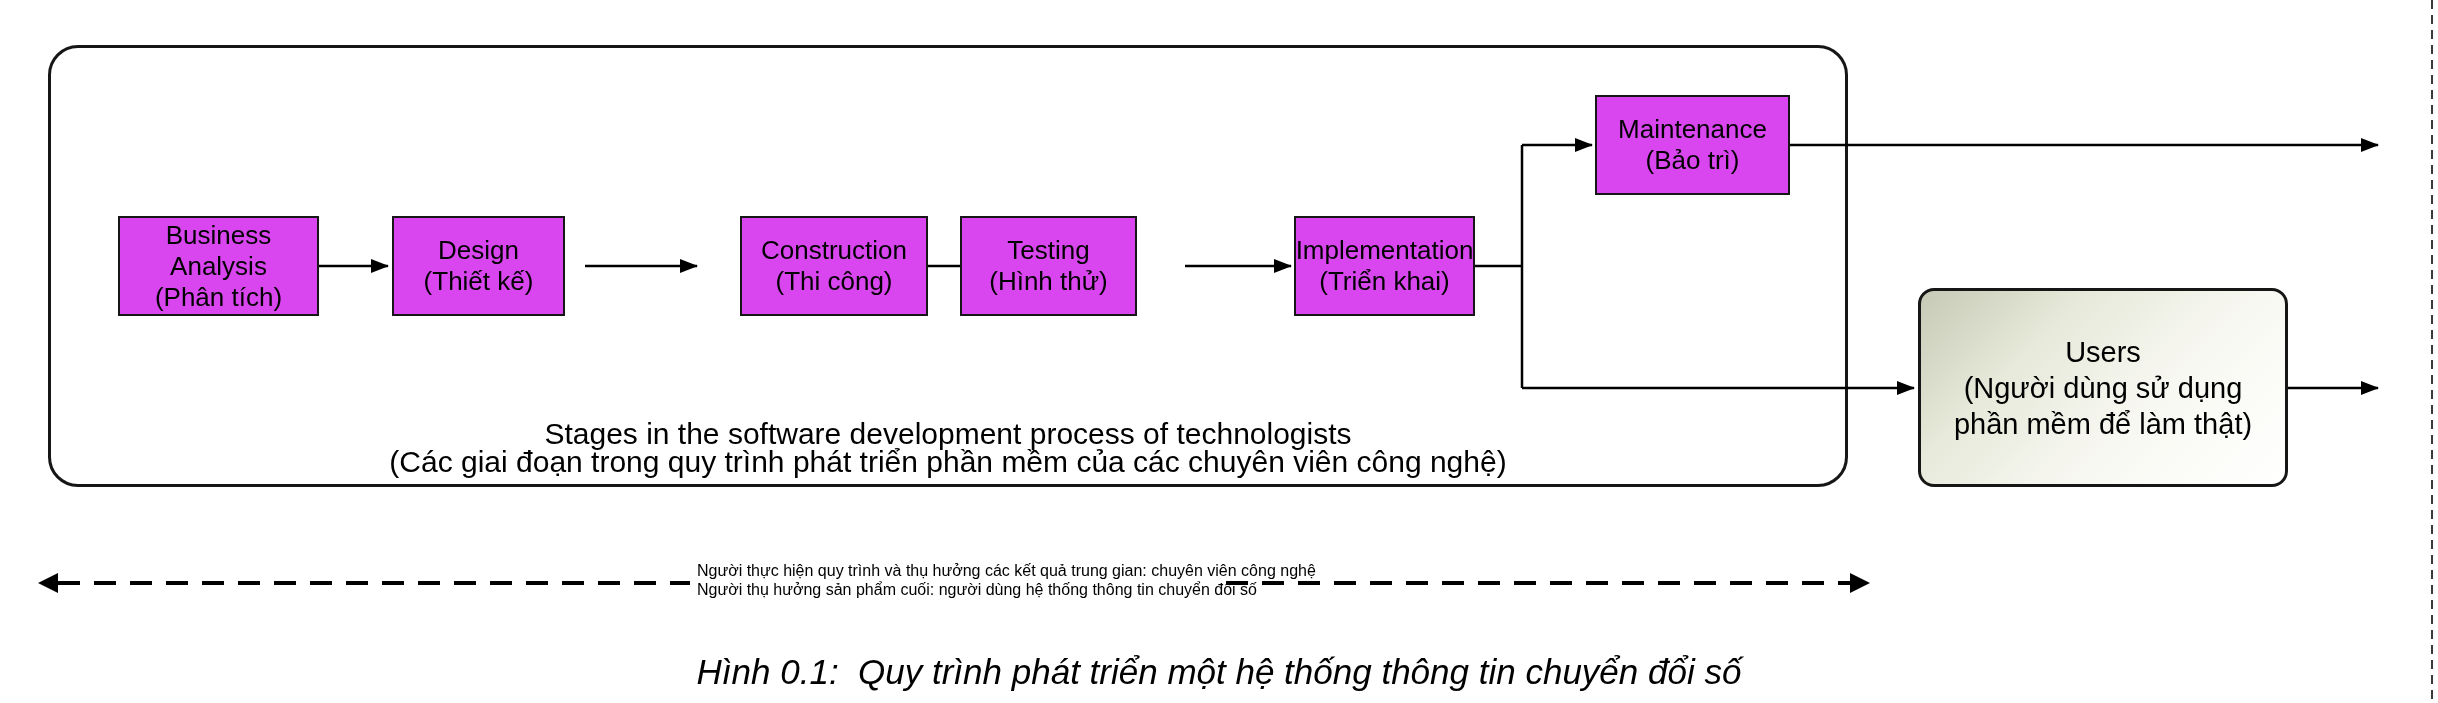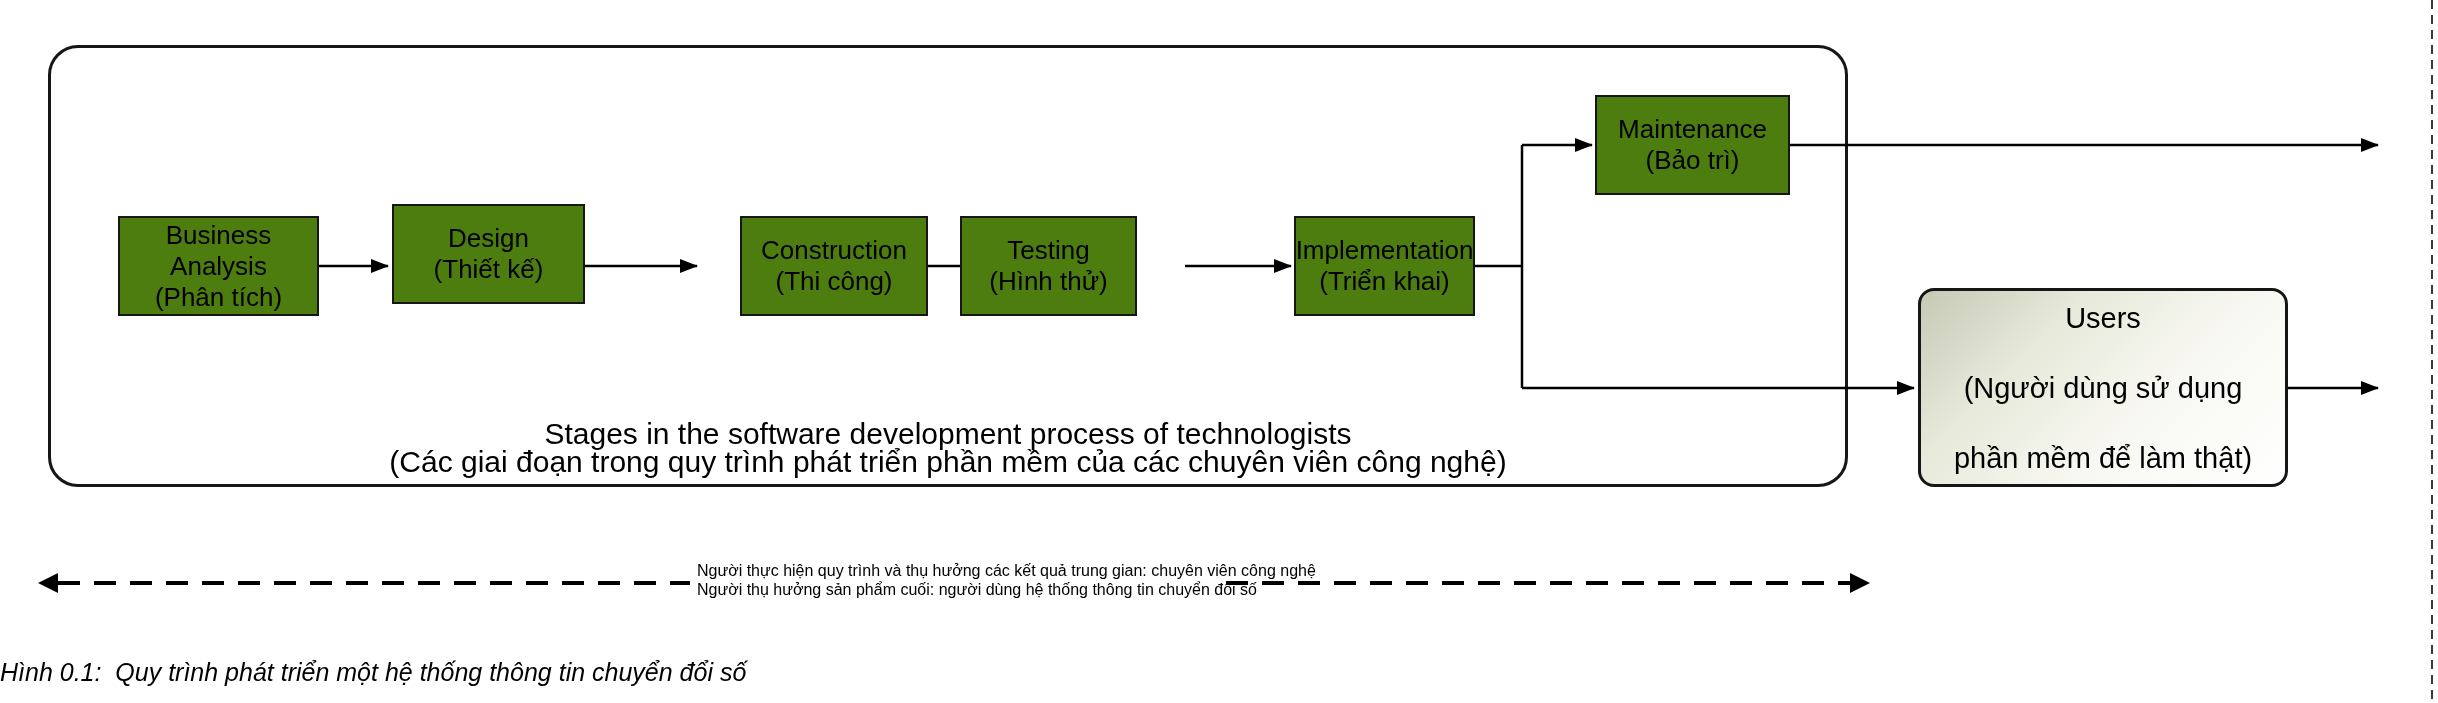--- a/index.html
+++ b/index.html
@@ -10,56 +10,56 @@
   .abs { position:absolute; box-sizing:border-box; }
 
   
   .flow-container {
     left:48px; top:45px; width:1800px; height:442px;
     border:3px solid #161616; border-radius:30px; background:#ffffff;
   }
 
   
   .proc-box {
-    background:#4d7c0f; border:2px solid #161616;
+    background:#d946ef; border:2px solid #161616;
     display:flex; flex-direction:column; align-items:center; justify-content:center;
     text-align:center; font-size:26px; line-height:31px; z-index:2;
   }
   .proc-box .nowrap { white-space:nowrap; }
 
   .box-ba    { left:118px;  top:216px; width:201px; height:100px; }
-  .box-ds    { left:392px;  top:204px; width:193px; height:100px; }
+  .box-ds    { left:392px;  top:216px; width:173px; height:100px; }
   .box-cn    { left:740px;  top:216px; width:188px; height:100px;text-align:center; }
   .box-ts    { left:960px; top:216px; width:177px; height:100px; }
   .box-im    { left:1294px; top:216px; width:181px; height:100px; }
   .box-mt    { left:1595px; top:95px;  width:195px; height:100px; }
 
   .users-box {
     left:1918px; top:288px; width:370px; height:199px;
     border:3px solid #161616; border-radius:16px;
     background:linear-gradient(135deg, #c6c9b5 0%, #e7e9da 30%, #f8f8f2 62%, #ffffff 100%);
     display:flex; flex-direction:column; align-items:center; justify-content:center;
-    text-align:center; font-size:29px; line-height:36px; z-index:2;gap:34px;
+    text-align:center; font-size:29px; line-height:36px; z-index:2;
   }
   .users-box .nowrap { white-space:nowrap; }
 
   .container-caption {
     left:48px; top:420px; width:1800px; text-align:center;
     font-size:30px; line-height:28px; z-index:3;
   }
   .container-caption div { white-space:nowrap; }
 
   .dashed-note {
     left:697px; top:561px; font-size:16px; line-height:19px; z-index:3;
     white-space:nowrap;
   }
 
   .figure-caption {
-    left:0; top:654px; width:2438px; text-align:left;
-    font-style:italic; font-size:25px; line-height:36px; white-space:pre; z-index:3;
+    left:0; top:654px; width:2438px; text-align:center;
+    font-style:italic; font-size:35px; line-height:36px; white-space:pre; z-index:3;
   }
 
   svg.wires { position:absolute; left:0; top:0; z-index:1; pointer-events:none; }
 </style>
 </head>
 <body>
 
 <div class="stage-root">
 
   <svg class="wires" width="2438" height="703" viewBox="0 0 2438 703">

